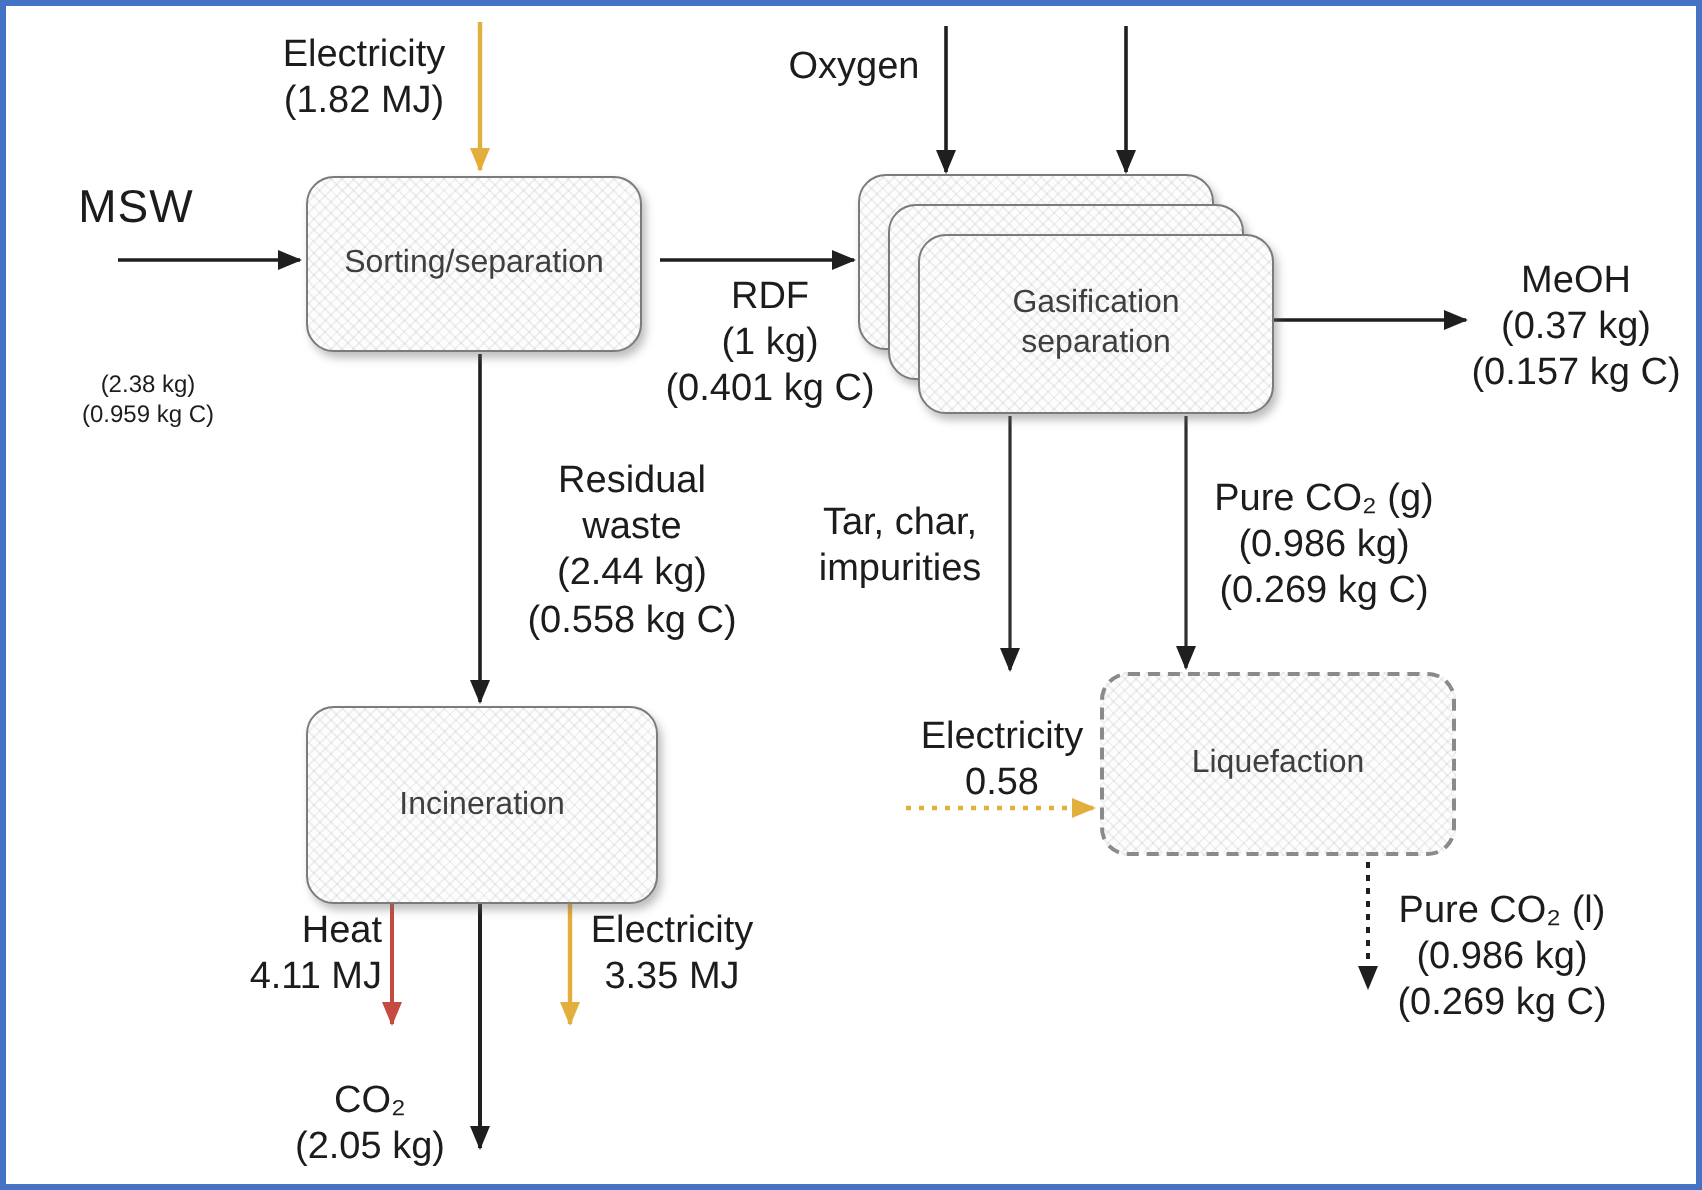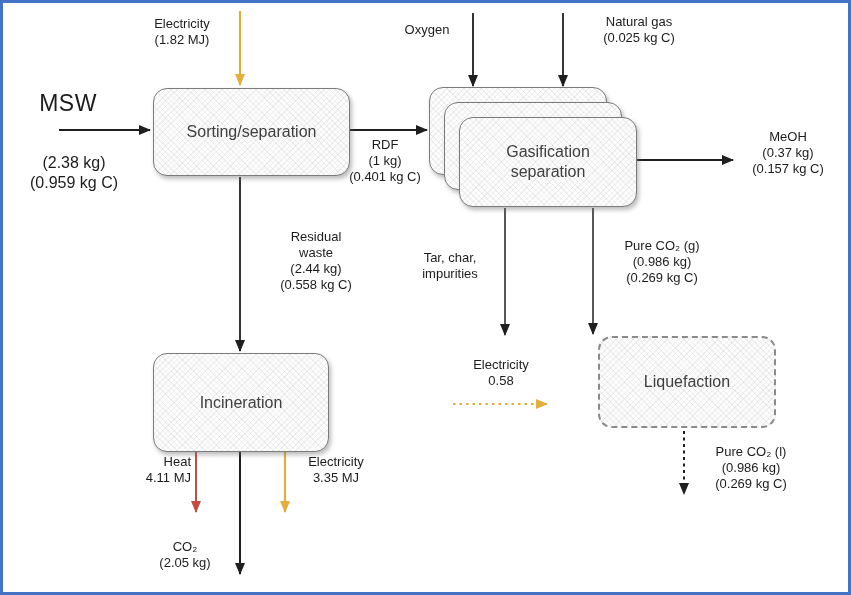--- a/index.html
+++ b/index.html
@@ -12,30 +12,30 @@
   .box{
     position:absolute;z-index:3;box-sizing:border-box;
     border:1.8px solid #7b7b7b;border-radius:14px;
     background:
       repeating-linear-gradient(45deg, rgba(0,0,0,0.05) 0 1px, transparent 1px 4px),
       repeating-linear-gradient(135deg, rgba(0,0,0,0.05) 0 1px, transparent 1px 4px),
       #fdfdfd;
     box-shadow:2px 3px 4px rgba(110,110,110,0.45);
     display:flex;align-items:center;justify-content:center;
   }
-  .box.dashed{border:2px dashed #8a8a8a;box-shadow:none;z-index:3;margin-left:48px;}
+  .box.dashed{border:2px dashed #8a8a8a;box-shadow:none;z-index:3;}
   .box-label{
     font-size:16px;color:#3f3f3f;text-align:center;white-space:pre-line;line-height:1.25;
   }
   .lbl{
-    position:absolute;z-index:4;font-size:13px;line-height:1.22;text-align:center;
+    position:absolute;z-index:4;font-size:19px;line-height:1.22;text-align:center;
     white-space:pre-line;color:#1c1c1c;
   }
   .lbl.big{font-size:23px;letter-spacing:0.5px;}
-  .lbl.med{font-size:16px;}
+  .lbl.med{font-size:12px;margin-top:32px;}
 </style>
 </head>
 <body>
 
 <div class="canvas">
 
   <svg class="arrow-layer" width="851" height="595" viewBox="0 0 851 595">
     <defs>
       <marker id="mk-black" viewBox="0 0 12 10" refX="11" refY="5" markerWidth="12" markerHeight="10" markerUnits="userSpaceOnUse" orient="auto">
         <path d="M0,0 L12,5 L0,10 Z" fill="#1f1f1f"></path>
@@ -57,21 +57,21 @@
     <line x1="237" y1="174" x2="237" y2="348" stroke="#1f1f1f" stroke-width="1.8" marker-end="url(#mk-black)"></line>
     <line x1="502" y1="205" x2="502" y2="332" stroke="#2e2e2e" stroke-width="1.6" marker-end="url(#mk-black)"></line>
     <line x1="590" y1="205" x2="590" y2="331" stroke="#2e2e2e" stroke-width="1.6" marker-end="url(#mk-black)"></line>
     <line x1="450" y1="401" x2="544" y2="401" stroke="#E2AE3C" stroke-width="2.2" stroke-dasharray="2.5,4" marker-end="url(#mk-yellow)"></line>
     <line x1="681" y1="428" x2="681" y2="491" stroke="#1f1f1f" stroke-width="2" stroke-dasharray="3,3.5" marker-end="url(#mk-black)"></line>
     <line x1="193" y1="438" x2="193" y2="509" stroke="#C54B42" stroke-width="2" marker-end="url(#mk-red)"></line>
     <line x1="237" y1="438" x2="237" y2="571" stroke="#1f1f1f" stroke-width="2" marker-end="url(#mk-black)"></line>
     <line x1="282" y1="438" x2="282" y2="509" stroke="#E2AE3C" stroke-width="2.2" marker-end="url(#mk-yellow)"></line>
   </svg>
 
-  <div class="box" style="left:150px;top:85px;width:197px;height:88px;">
+  <div class="box" style="left:150px;top:85px;width:168px;height:88px;">
     <span class="box-label">Sorting/separation</span>
   </div>
 
   <div class="box" style="left:426px;top:84px;width:178px;height:88px;"></div>
   <div class="box" style="left:441px;top:99px;width:178px;height:88px;"></div>
   <div class="box" style="left:456px;top:114px;width:178px;height:90px;">
     <span class="box-label">Gasification
 separation</span>
   </div>
 
@@ -82,22 +82,20 @@
   <div class="box dashed" style="left:547px;top:333px;width:178px;height:92px;">
     <span class="box-label">Liquefaction</span>
   </div>
 
   <div class="lbl" style="left:128px;top:13px;width:102px;">Electricity
 (1.82 MJ)</div>
   <div class="lbl big" style="left:28px;top:86px;width:74px;">MSW</div>
   <div class="lbl med" style="left:6px;top:150px;width:130px;">(2.38 kg)
 (0.959 kg C)</div>
   <div class="lbl" style="left:385px;top:19px;width:78px;">Oxygen</div>
-  <div class="lbl" style="left:575px;top:11px;width:122px;">Natural gas
-(0.025 kg C)</div>
   <div class="lbl" style="left:325px;top:134px;width:114px;">RDF
 (1 kg)
 (0.401 kg C)</div>
   <div class="lbl" style="left:722px;top:126px;width:126px;">MeOH
 (0.37 kg)
 (0.157 kg C)</div>
   <div class="lbl" style="left:257px;top:226px;width:112px;">Residual
 waste
 (2.44 kg)
 (0.558 kg C)</div>

